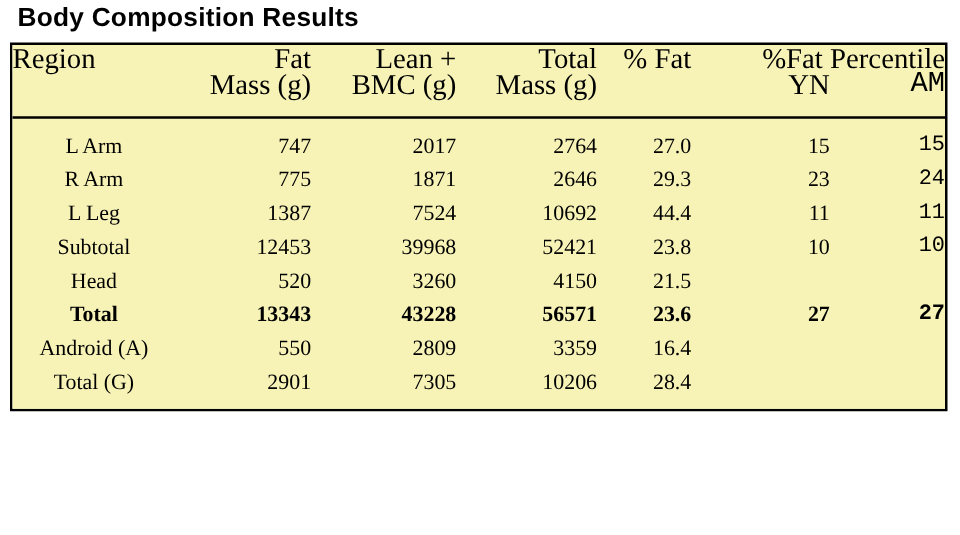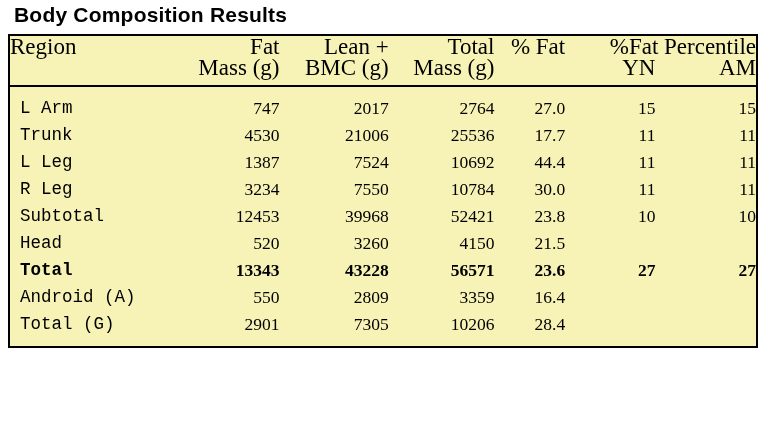--- a/index.html
+++ b/index.html
@@ -50,49 +50,48 @@
   thead th {
     font-weight: bold;
     vertical-align: top;
     padding-top: 7px;
     padding-bottom: 2px;
     font-size: 23px;
     line-height: 21px;
   }
   thead tr.head-line2 th {
     padding-top: 0;
-    padding-bottom: 7px;
+    padding-bottom: 15px;
   }
   .hdr-region { text-align: left; padding-left: 12px; }
   .col-num { text-align: right; }
   .pad-r-fat { padding-right: 26px; }
   .pad-r-lean { padding-right: 30px; }
   .pad-r-total { padding-right: 28px; }
   .pad-r-pct { padding-right: 26px; }
   .pad-r-yn { padding-right: 22px; }
-  .pad-r-am { padding-right: 18px; }
+  .pad-r-am { padding-right: 18px; font-family: Liberation Mono, monospace; }
   .rule-row td {
     padding: 0;
     height: 0;
   }
   .rule {
     border-top: 2px solid #000000;
     height: 0;
     font-size: 0;
     line-height: 0;
   }
   tbody td {
     height: 27px;
     line-height: 27px;
     font-size: 17.5px;
   }
   tbody td.region {
-    text-align: left;
-    padding-left: 10px;
-    font-family: Liberation Mono, monospace;
+    text-align: center;
+    padding-left: 4px;
   }
   tr.total-row td {
     font-weight: bold;
   }
   .spacer-row td { height: 8px; line-height: 8px; }
   .bottom-strip {
     height: 14px;
   }
 </style>
 </head>
@@ -135,43 +134,34 @@
           <tr>
             <td class="region">L Arm</td>
             <td class="col-num pad-r-fat">747</td>
             <td class="col-num pad-r-lean">2017</td>
             <td class="col-num pad-r-total">2764</td>
             <td class="col-num pad-r-pct">27.0</td>
             <td class="col-num pad-r-yn">15</td>
             <td class="col-num pad-r-am">15</td>
           </tr>
           <tr>
-            <td class="region">Trunk</td>
-            <td class="col-num pad-r-fat">4530</td>
-            <td class="col-num pad-r-lean">21006</td>
-            <td class="col-num pad-r-total">25536</td>
-            <td class="col-num pad-r-pct">17.7</td>
-            <td class="col-num pad-r-yn">11</td>
-            <td class="col-num pad-r-am">11</td>
+            <td class="region">R Arm</td>
+            <td class="col-num pad-r-fat">775</td>
+            <td class="col-num pad-r-lean">1871</td>
+            <td class="col-num pad-r-total">2646</td>
+            <td class="col-num pad-r-pct">29.3</td>
+            <td class="col-num pad-r-yn">23</td>
+            <td class="col-num pad-r-am">24</td>
           </tr>
           <tr>
             <td class="region">L Leg</td>
             <td class="col-num pad-r-fat">1387</td>
             <td class="col-num pad-r-lean">7524</td>
             <td class="col-num pad-r-total">10692</td>
             <td class="col-num pad-r-pct">44.4</td>
-            <td class="col-num pad-r-yn">11</td>
-            <td class="col-num pad-r-am">11</td>
-          </tr>
-          <tr>
-            <td class="region">R Leg</td>
-            <td class="col-num pad-r-fat">3234</td>
-            <td class="col-num pad-r-lean">7550</td>
-            <td class="col-num pad-r-total">10784</td>
-            <td class="col-num pad-r-pct">30.0</td>
             <td class="col-num pad-r-yn">11</td>
             <td class="col-num pad-r-am">11</td>
           </tr>
           <tr>
             <td class="region">Subtotal</td>
             <td class="col-num pad-r-fat">12453</td>
             <td class="col-num pad-r-lean">39968</td>
             <td class="col-num pad-r-total">52421</td>
             <td class="col-num pad-r-pct">23.8</td>
             <td class="col-num pad-r-yn">10</td>

